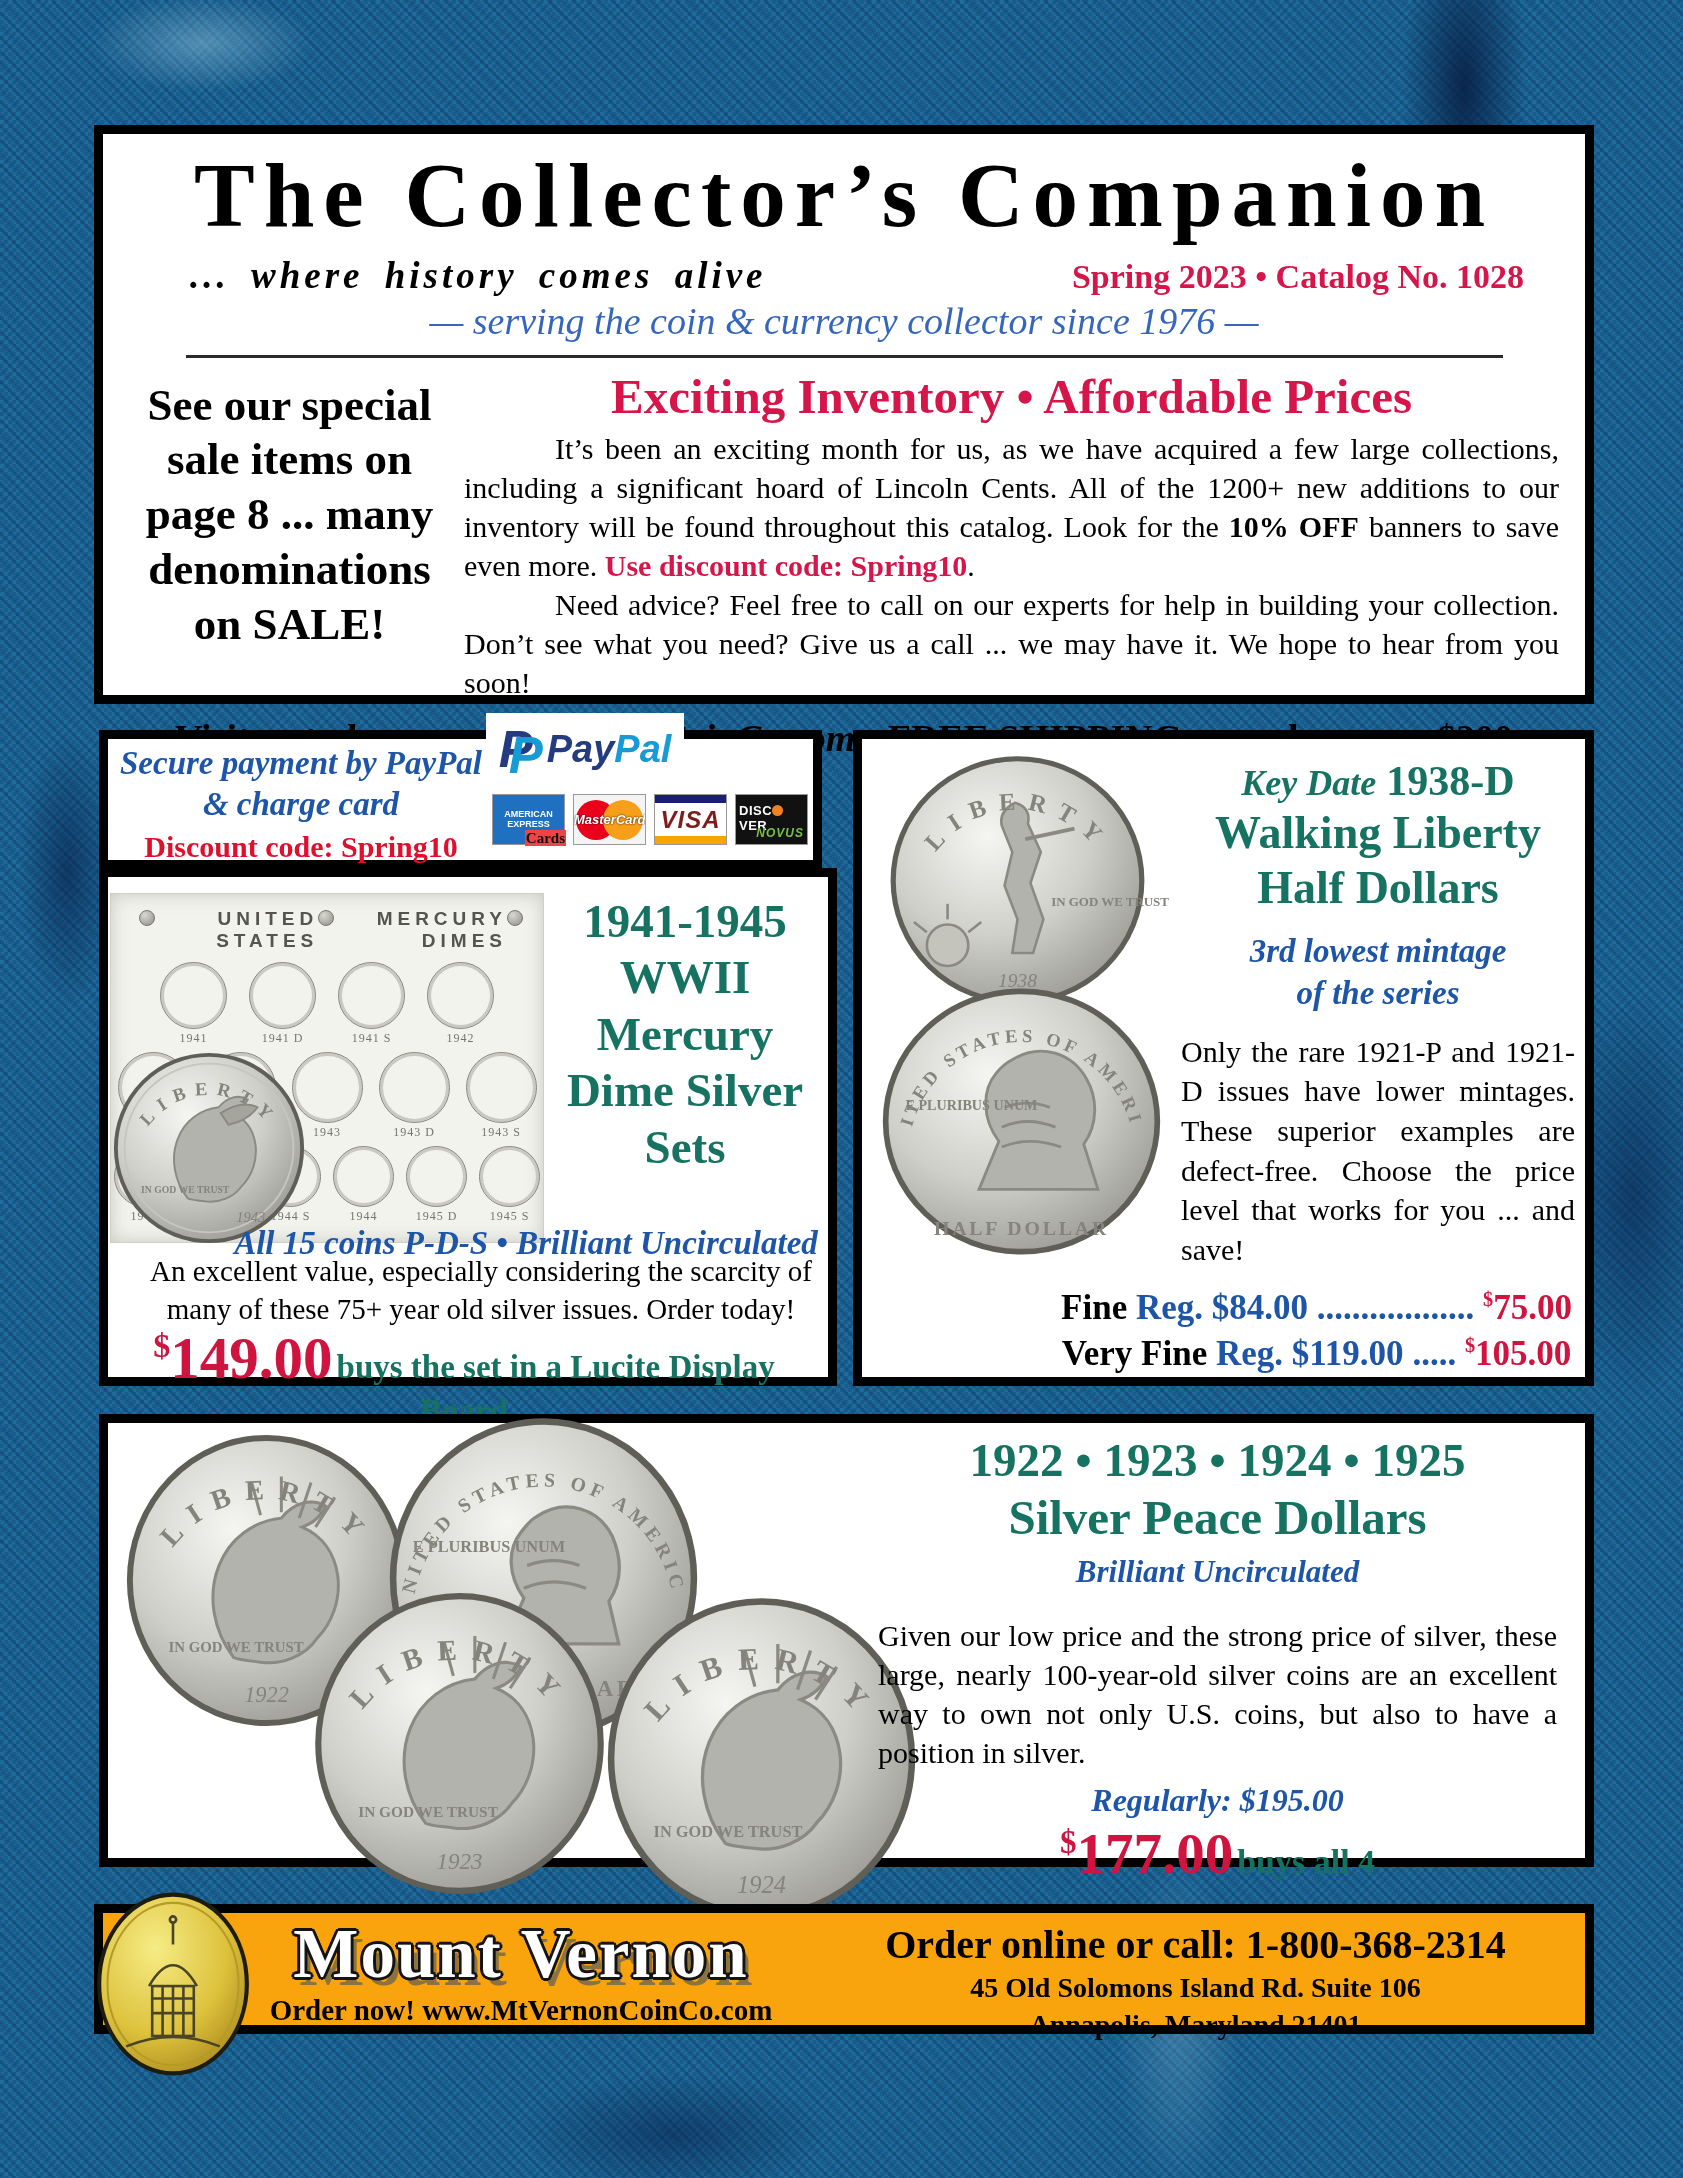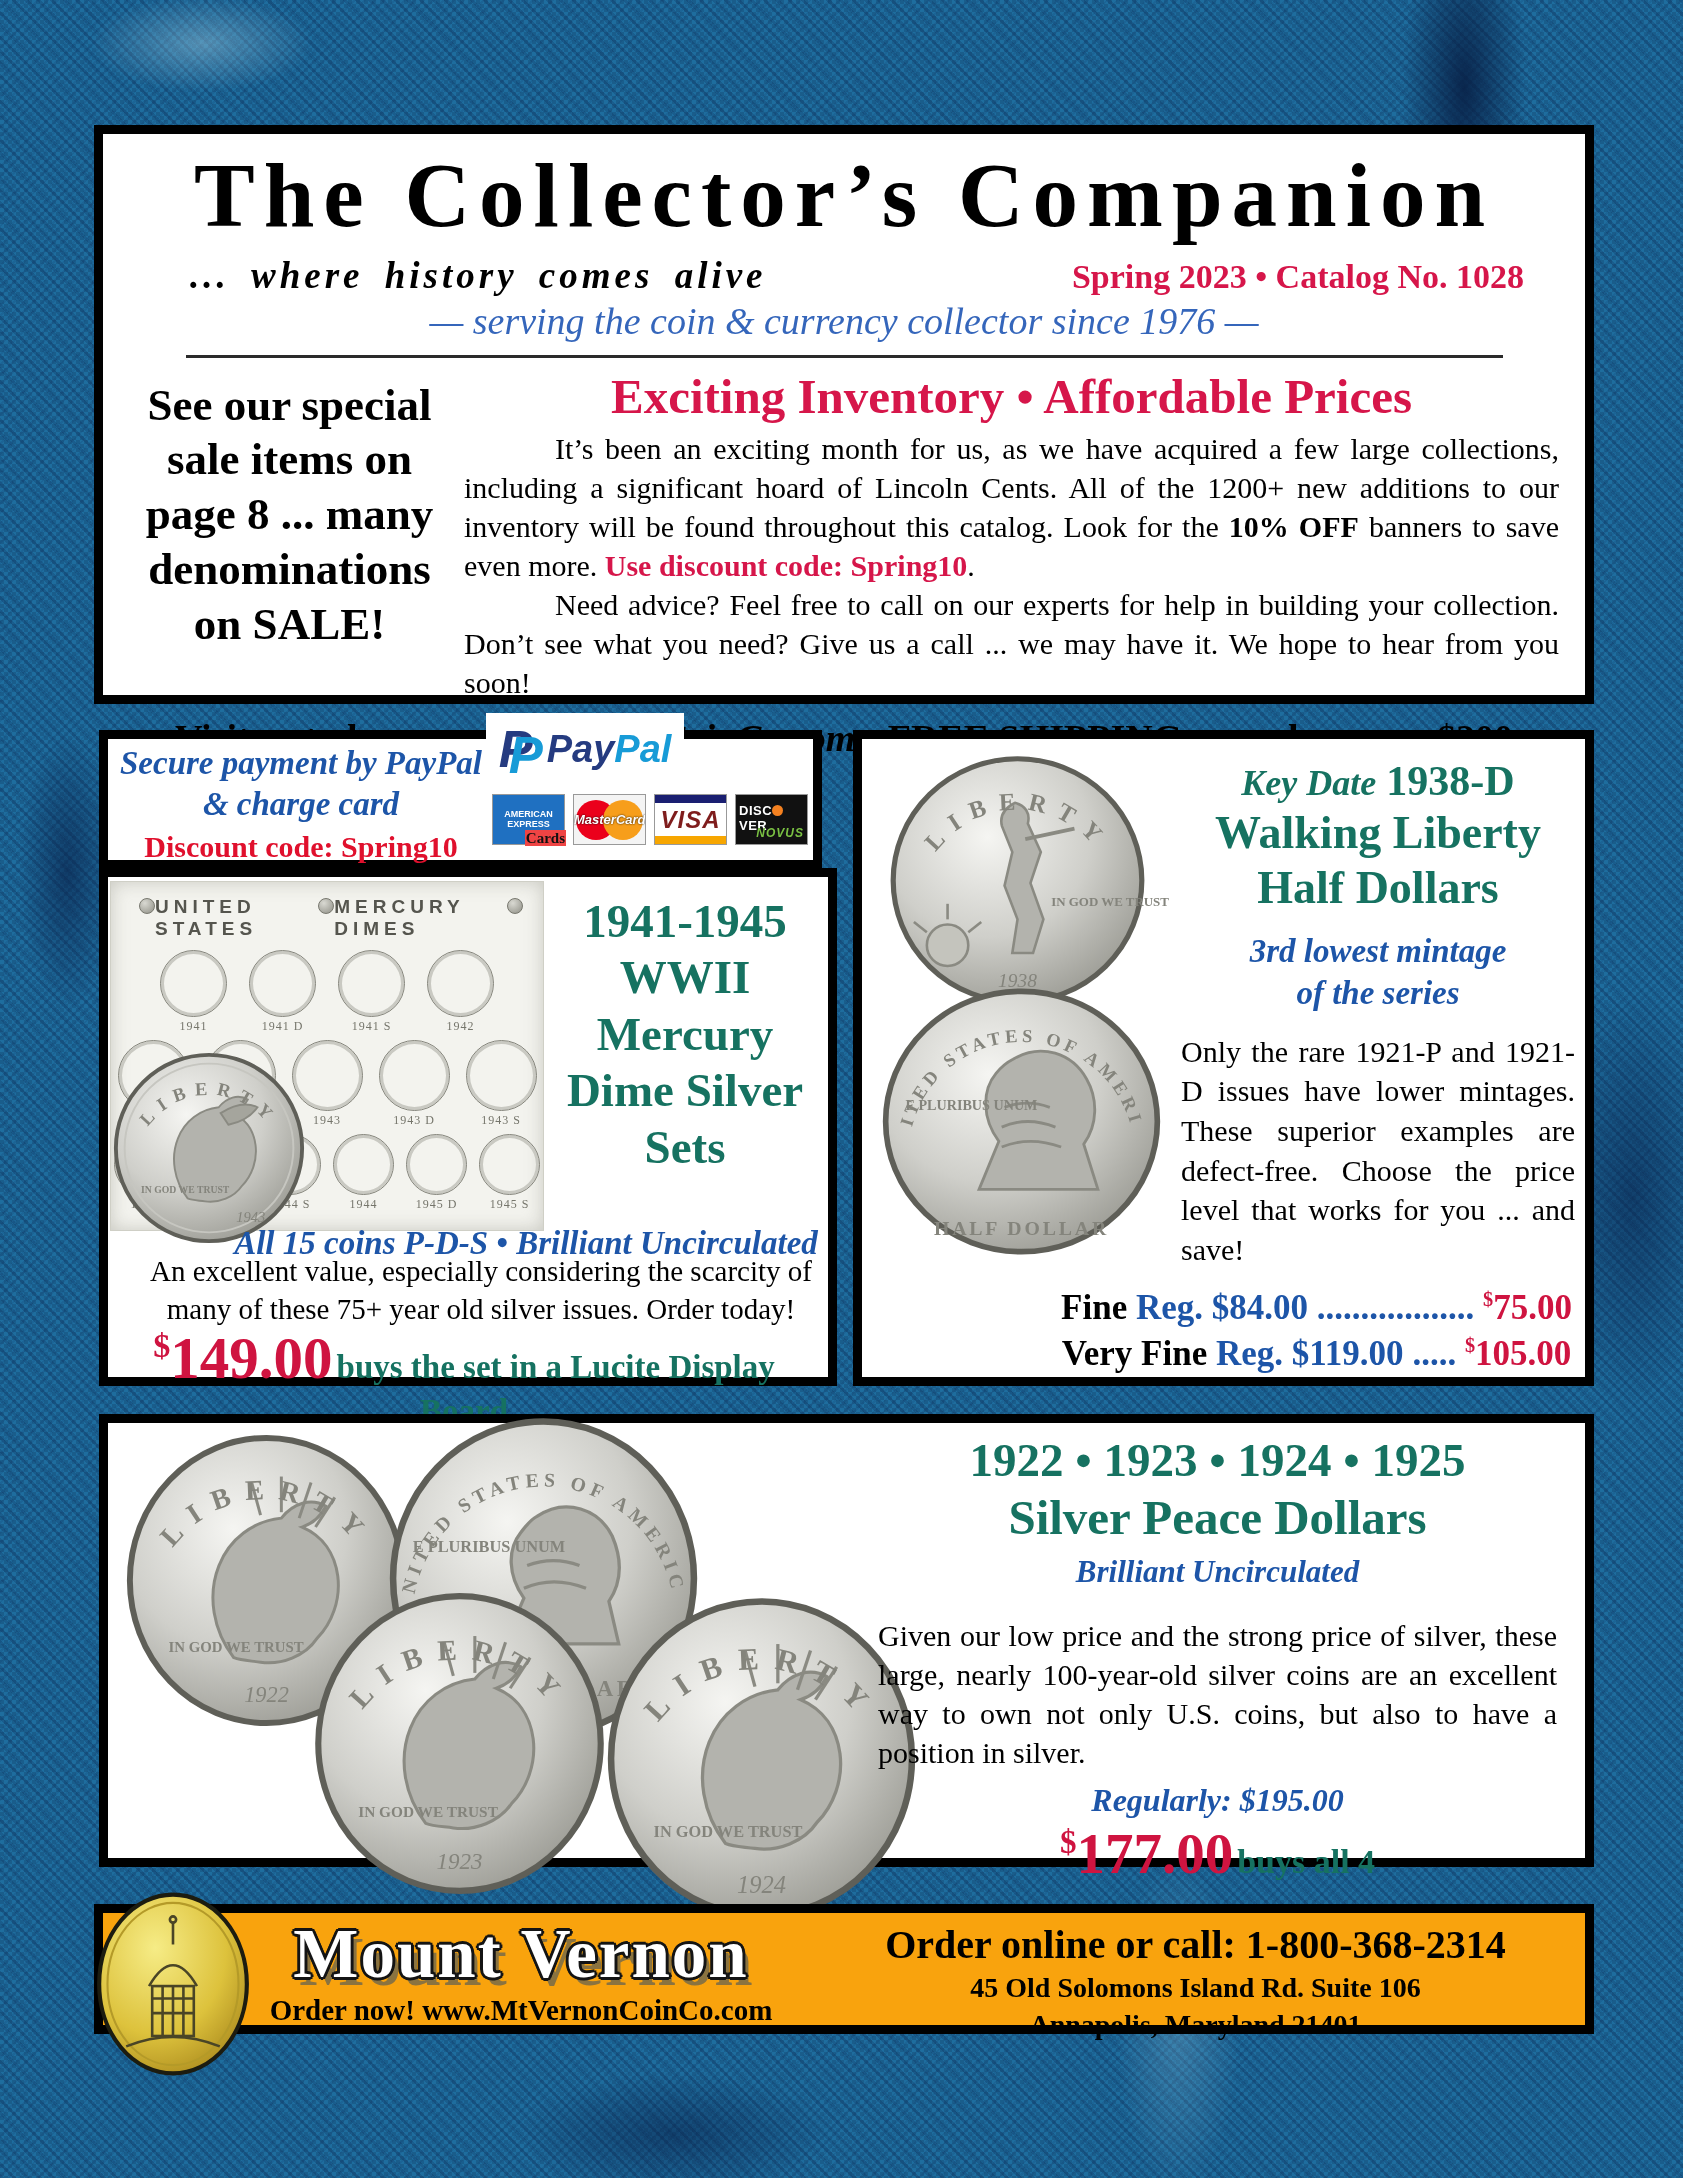--- a/index.html
+++ b/index.html
@@ -61,21 +61,21 @@
   .visa{background:#fff;display:flex;align-items:center;justify-content:center;}
   .visa .t{color:#7f1d1d;font-size:24px;font-weight:bold;font-style:italic;letter-spacing:1px;}
   .visa:before{content:"";position:absolute;left:0;right:0;top:0;height:8px;background:#1a1f71;}
   .visa:after{content:"";position:absolute;left:0;right:0;bottom:0;height:8px;background:#f7a600;}
   .disc{background:#111;color:#fff;}
   .disc .t{position:absolute;left:3px;top:8px;font-size:13px;font-weight:bold;letter-spacing:0.5px;}
   .disc .ball{display:inline-block;width:11px;height:11px;border-radius:50%;background:#f48120;vertical-align:-1px;}
   .disc .n{position:absolute;right:3px;bottom:4px;color:#7ac143;font-size:12px;font-weight:bold;font-style:italic;letter-spacing:1px;}
   
   .merc{left:99px;top:868px;width:738px;height:518px;}
-  .board{position:absolute;left:2px;top:4px;width:432px;height:348px;background:#f3f3ee;border:1px solid #cfcfc6;box-shadow:inset 0 0 18px rgba(120,120,110,.35);}
+  .board{position:absolute;left:2px;top:16px;width:432px;height:348px;background:#f3f3ee;border:1px solid #cfcfc6;box-shadow:inset 0 0 18px rgba(120,120,110,.35);text-align:right;}
   .board-hdr{display:flex;justify-content:space-between;padding:14px 20px 4px 28px;color:#55554e;font-weight:bold;font-size:19px;letter-spacing:5px;font-family:"Liberation Sans",sans-serif;}
   .screw{width:14px;height:14px;border-radius:50%;background:radial-gradient(circle at 35% 30%,#d9d9d2,#8f8f86);border:1px solid #77776e;flex:none;margin-top:2px;}
   .dime-row{display:flex;justify-content:center;gap:22px;margin-top:6px;}
   .dime-row.r2{gap:16px;}.dime-row.r3{gap:12px;}
   .dime{display:flex;flex-direction:column;align-items:center;}
   .dime i{display:block;border-radius:50%;background:radial-gradient(circle at 35% 30%,#ececе8,#b8b8b2 55%,#8e8e86);border:1px solid #85857c;box-shadow:inset 0 0 0 3px #c9c9c2;}
   .r1 .dime i{width:65px;height:65px;}
   .r2 .dime i{width:69px;height:69px;}
   .r3 .dime i{width:59px;height:59px;}
   .dime b{font-weight:normal;font-size:12px;color:#75756b;margin-top:2px;letter-spacing:1px;}

